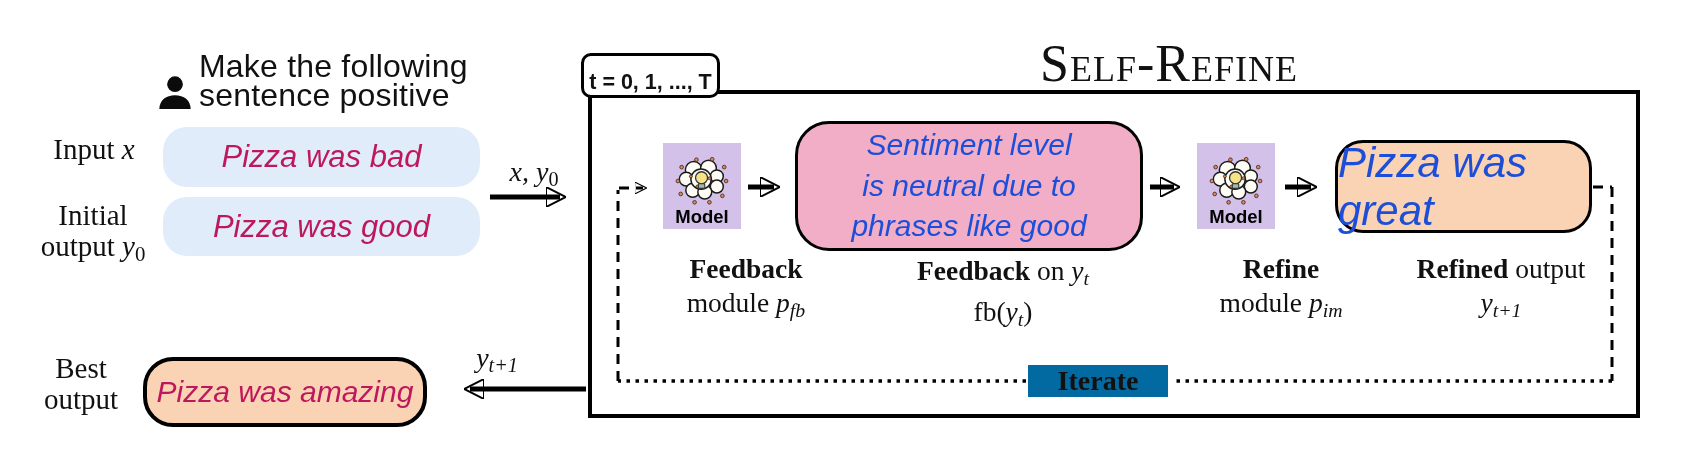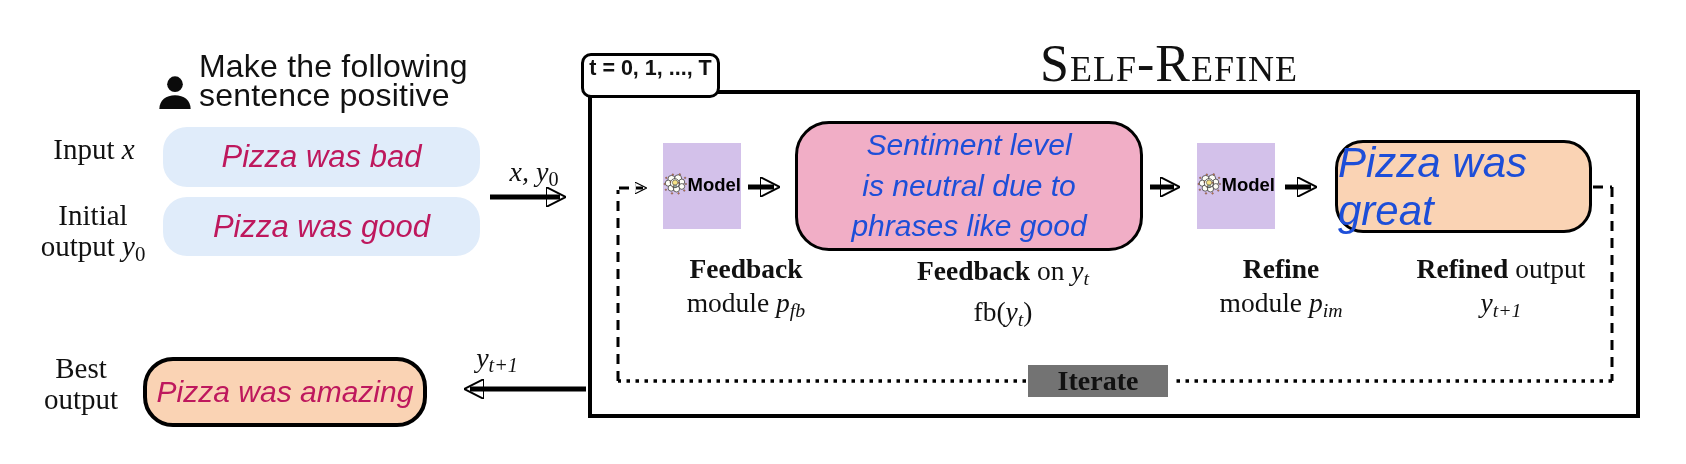--- a/index.html
+++ b/index.html
@@ -39,27 +39,27 @@
   .msub{font-style:italic;font-size:0.72em;vertical-align:-0.26em;}
   .msubn{font-style:normal;font-size:0.72em;vertical-align:-0.26em;}
   .edge-label{font-size:28px;text-align:center;z-index:2;}
   .in-edge{left:478px;top:156px;width:112px;}
   .out-edge{left:447px;top:342px;width:100px;}
 
   
   .loop-box{left:588px;top:90px;width:1052px;height:328px;border:4px solid #000;
             background:#fff;box-sizing:border-box;z-index:0;}
   .badge{left:581px;top:53px;width:133px;height:39px;border:3px solid #000;border-radius:10px;
-         background:#fff;z-index:3;display:flex;align-items:flex-start;justify-content:center;
+         background:#fff;z-index:3;display:flex;align-items:flex-end;justify-content:center;
          font-family:"Liberation Sans","DejaVu Sans",sans-serif;font-weight:700;font-size:21.5px;}
   .title{left:898px;top:34px;width:400px;text-align:right;font-size:52px;
          font-variant:small-caps;letter-spacing:1px;z-index:2;}
 
   .model-tile{position:absolute;width:78px;height:86px;background:var(--c-purple);z-index:2;
-              display:flex;flex-direction:row;align-items:center;justify-content:flex-end;
+              display:flex;flex-direction:column;align-items:center;justify-content:flex-end;
               padding-bottom:3px;box-sizing:border-box;}
   .m1{left:663px;top:143px;} .m2{left:1197px;top:143px;}
   .model-tile .model-word{font-family:"Liberation Sans","DejaVu Sans",sans-serif;
               font-weight:700;font-size:18.5px;color:#000;line-height:19px;}
   .brain{width:56px;height:50px;margin-bottom:1px;}
 
   .bubble{position:absolute;border:3.5px solid #000;box-sizing:border-box;z-index:2;
           display:flex;flex-direction:column;align-items:center;justify-content:center;
           font-family:"Liberation Sans","DejaVu Sans",sans-serif;font-style:italic;color:#1d4ed8;}
   .fb-bubble{left:795px;top:121px;width:348px;height:130px;border-radius:34px;
@@ -67,21 +67,21 @@
   .great-bubble{left:1335px;top:140px;width:257px;height:93px;border-radius:28px;
                 background:var(--c-orange);font-size:42px;}
 
   .caption{position:absolute;text-align:center;font-size:27.5px;line-height:34px;z-index:2;margin-left:46px;}
   .cap1{left:588px;top:252px;width:224px;}
   .cap2{left:822px;top:254px;width:270px;}
   .cap3{left:1123px;top:252px;width:224px;}
   .cap4{left:1325px;top:252px;width:260px;}
   .bold{font-weight:700;}
   .iterate{left:1028px;top:365px;width:140px;text-align:center;font-size:28px;font-weight:700;
-           background:#737373;z-index:2;}
+           background:#0369a1;z-index:2;}
 </style>
 </head>
 <body>
 
 <div class="canvas">
 
   <svg class="overlay" viewBox="0 0 1686 464">
     <defs>
       <marker id="ah" viewBox="0 0 10 10" refX="7" refY="5" markerWidth="4" markerHeight="4" orient="auto">
         <path d="M0 0 L10 5 L0 10 z" fill="#000" stroke="none"></path>

